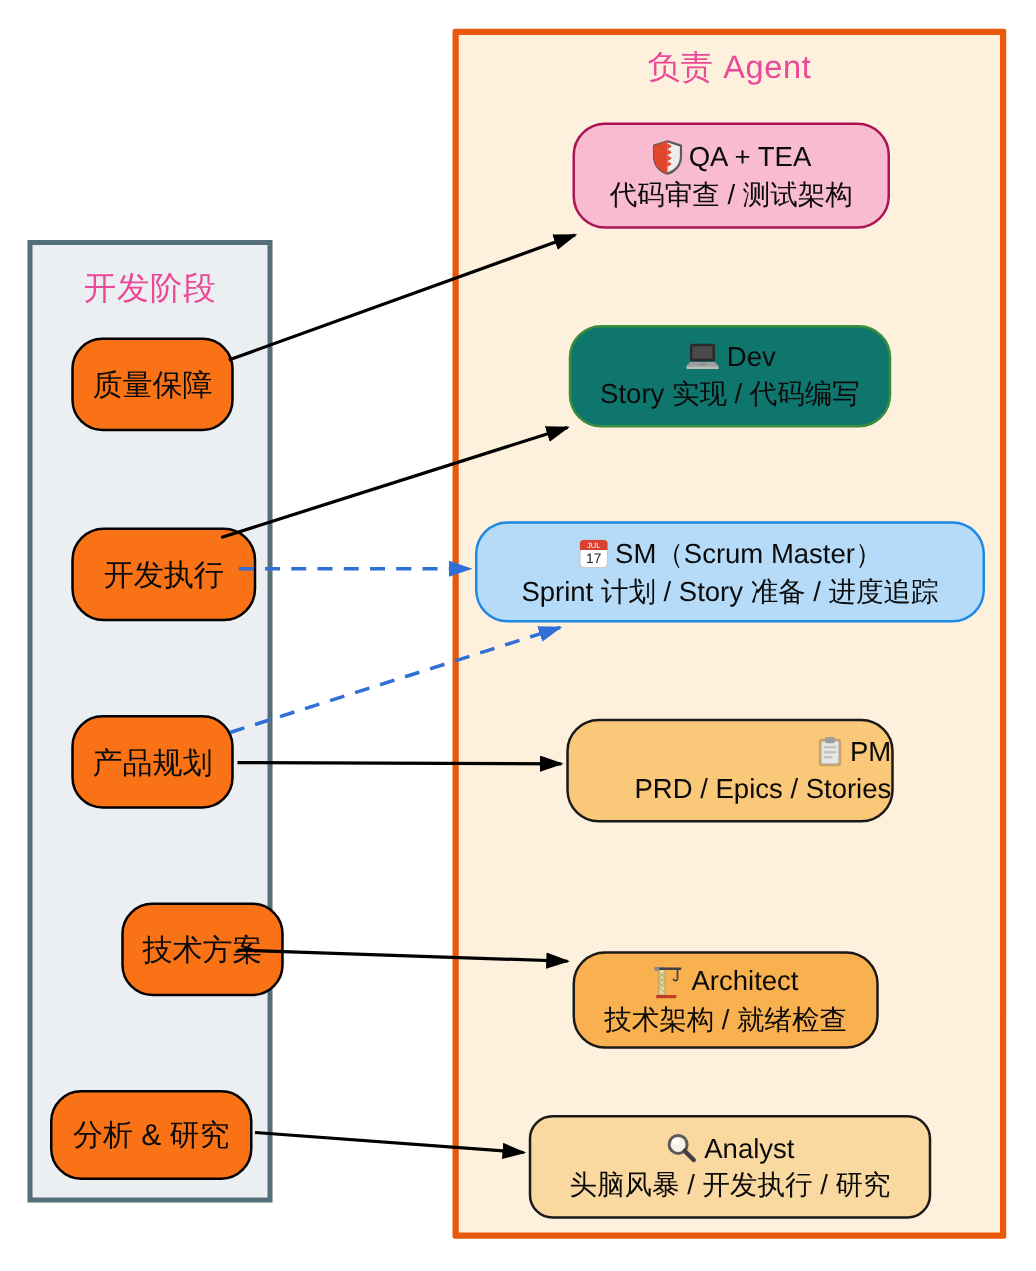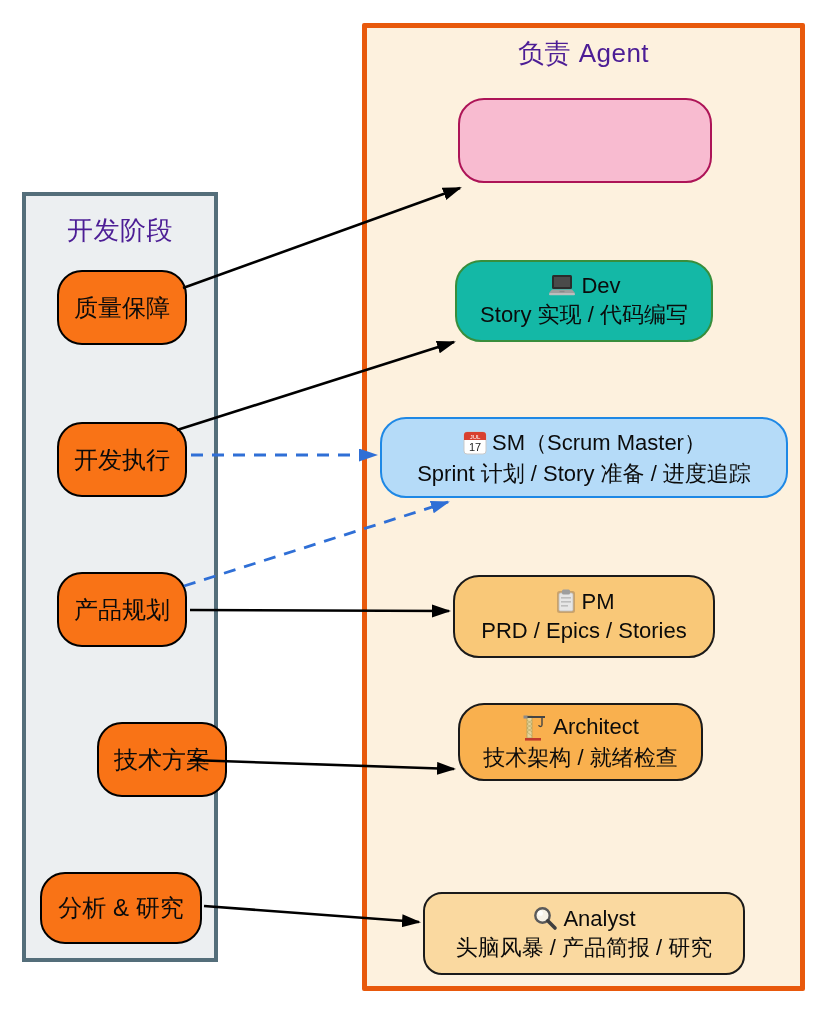--- a/index.html
+++ b/index.html
@@ -10,49 +10,49 @@
   
   .left-panel {
     position: absolute; left: 22px; top: 192px; width: 196px; height: 770px;
     background: #ECEFF1; border: 4px solid #546E7A;
   }
   .right-panel {
     position: absolute; left: 362px; top: 23px; width: 443px; height: 968px;
     background: #FDF1DE; border: 5px solid #E8590C; border-radius: 2px;
   }
   .panel-title {
-    position: absolute; text-align: center; font-size: 26px; color: #4c1d95;
+    position: absolute; text-align: center; font-size: 26px; color: #ec4899;
     letter-spacing: 0.5px;
   }
   .left-panel-title  { left: 22px; top: 213px; width: 196px; }
   .right-panel-title { left: 362px; top: 36px; width: 443px; }
 
   
   .phase-box {
     position: absolute; background: #f97316; border: 2.5px solid #000;
     border-radius: 25px; display: flex; align-items: center; justify-content: center;
     font-size: 24px; color: #0b0b0b; white-space: nowrap;
   }
   .phase-0 { left: 57px; top: 270px; width: 130px; height: 75px; }
-  .phase-1 { left: 57px; top: 422px; width: 130px; height: 75px; }
+  .phase-1 { left: 57px; top: 422px; width: 148px; height: 75px; border-radius: 26px; }
   .phase-2 { left: 57px; top: 572px; width: 130px; height: 75px; }
   .phase-3 { left: 57px; top: 722px; width: 130px; height: 75px; margin-left: 40px; }
   .phase-4 { left: 40px; top: 872px; width: 162px; height: 72px; }
 
   
   .agent-box {
     position: absolute; border: 2.5px solid #1A1A1A; border-radius: 26px;
     display: flex; flex-direction: column; align-items: center; justify-content: center;
     gap: 3px; font-size: 22px; color: #0b0b0b; white-space: nowrap; z-index: 3;
   }
   .agent-0 { left: 458px; top: 98px;  width: 254px; height: 85px; }
   .agent-1 { left: 455px; top: 260px; width: 258px; height: 82px; }
   .agent-2 { left: 380px; top: 417px; width: 408px; height: 81px; }
-  .agent-3 { left: 453px; top: 575px; width: 262px; height: 83px; }
-  .agent-4 { left: 458px; top: 703px; width: 245px; height: 78px; }
+  .agent-3 { left: 453px; top: 575px; width: 262px; height: 83px; align-items: flex-end; }
+  .agent-4 { left: 458px; top: 761px; width: 245px; height: 78px; }
   .agent-5 { left: 423px; top: 892px; width: 322px; height: 83px; border-radius: 19px; }
 
   .agent-title-row { display: inline-flex; align-items: center; gap: 4px; }
   .icon { display: inline-flex; align-items: center; justify-content: center; }
   .agent-subtitle { line-height: 1.2; }
 
   
   .arrows { position: absolute; left: 0; top: 0; width: 829px; height: 1017px; z-index: 5; pointer-events: none; }
 </style>
 </head>
@@ -84,23 +84,34 @@
     <line x1="183" y1="288" x2="460" y2="188" stroke="#000000" stroke-width="2.6" marker-end="url(#ah-black)"></line>
     <line x1="177" y1="430" x2="454" y2="342" stroke="#000000" stroke-width="2.6" marker-end="url(#ah-black)"></line>
     <line x1="191" y1="455" x2="376" y2="455" stroke="#2F6FD6" stroke-width="2.8" stroke-dasharray="12 9" marker-end="url(#ah-blue)"></line>
     <line x1="184" y1="586" x2="448" y2="502" stroke="#2F6FD6" stroke-width="2.8" stroke-dasharray="12 9" marker-end="url(#ah-blue)"></line>
     <line x1="190" y1="610" x2="449" y2="611" stroke="#000000" stroke-width="2.6" marker-end="url(#ah-black)"></line>
     <line x1="190" y1="760" x2="454" y2="769" stroke="#000000" stroke-width="2.6" marker-end="url(#ah-black)"></line>
     <line x1="204" y1="906" x2="419" y2="922" stroke="#000000" stroke-width="2.6" marker-end="url(#ah-black)"></line>
   </svg>
 
   <div class="agent-box agent-0" style="background-color: rgb(248, 187, 208); border-color: rgb(173, 20, 87);">
+    <div class="agent-title-row">
+      <span class="icon">
+        <svg width="26" height="28" viewBox="0 0 24 26">
+          <path d="M12 1 L22 4.2 V12 C22 18.8 17.6 23.3 12 25 C6.4 23.3 2 18.8 2 12 V4.2 Z" fill="#EDEDED" stroke="#5a5a5a" stroke-width="1.6"></path>
+          <path d="M12 1 L2 4.2 V12 C2 18.8 6.4 23.3 12 25 Z" fill="#E0452E"></path>
+          <path d="M12 2.5 l3.2 2.2 -3.2 2.2 3.2 2.2 -3.2 2.2 3.2 2.2 -3.2 2.2 3.2 2.2 -3.2 2.2 V2.5 Z" fill="#E0452E"></path>
+        </svg>
+      </span>
+      <span>QA + TEA</span>
+    </div>
+    <div class="agent-subtitle">代码审查 / 测试架构</div>
   </div>
 
-  <div class="agent-box agent-1" style="background-color: #14b8a6; border-color: rgb(56, 142, 60);">
+  <div class="agent-box agent-1" style="background-color: #0f766e; border-color: rgb(56, 142, 60);">
     <div class="agent-title-row">
       <span class="icon">
         <svg width="30" height="26" viewBox="0 0 30 26">
           <rect x="5" y="2" width="20" height="14" rx="1.5" fill="#2b2b2b"></rect>
           <rect x="7" y="4" width="16" height="10" fill="#4a4a4a"></rect>
           <path d="M2 20 L5 16.5 H25 L28 20 Z" fill="#9e9e9e"></path>
           <rect x="2" y="20" width="26" height="2.2" rx="1" fill="#bdbdbd"></rect>
           <rect x="12.5" y="17.8" width="5" height="1.4" fill="#8a8a8a"></rect>
         </svg>
       </span>
@@ -163,16 +174,16 @@
     <div class="agent-title-row">
       <span class="icon">
         <svg width="27" height="27" viewBox="0 0 27 27">
           <circle cx="10.5" cy="10.5" r="7.2" fill="#F7F2E7" stroke="#5a5a5a" stroke-width="2.4"></circle>
           <circle cx="8.4" cy="8.2" r="2.6" fill="#ffffff" opacity="0.8"></circle>
           <line x1="15.8" y1="15.8" x2="23" y2="23" stroke="#3f3f3f" stroke-width="3.6" stroke-linecap="round"></line>
         </svg>
       </span>
       <span>Analyst</span>
     </div>
-    <div class="agent-subtitle">头脑风暴 / 产品简报 / 研究</div>
+    <div class="agent-subtitle">头脑风暴 / 开发执行 / 研究</div>
   </div>
 
 </div>
 
 </body></html>

